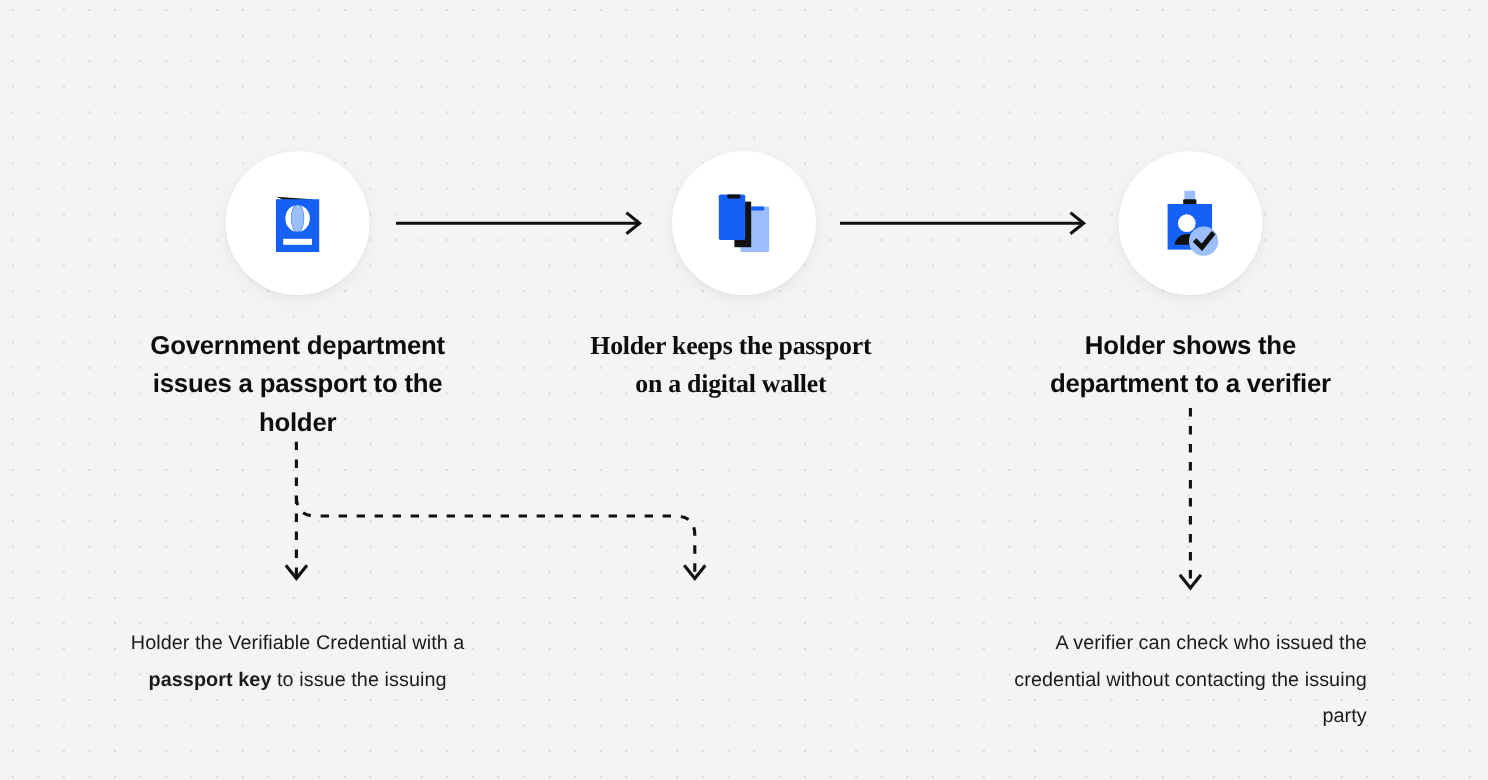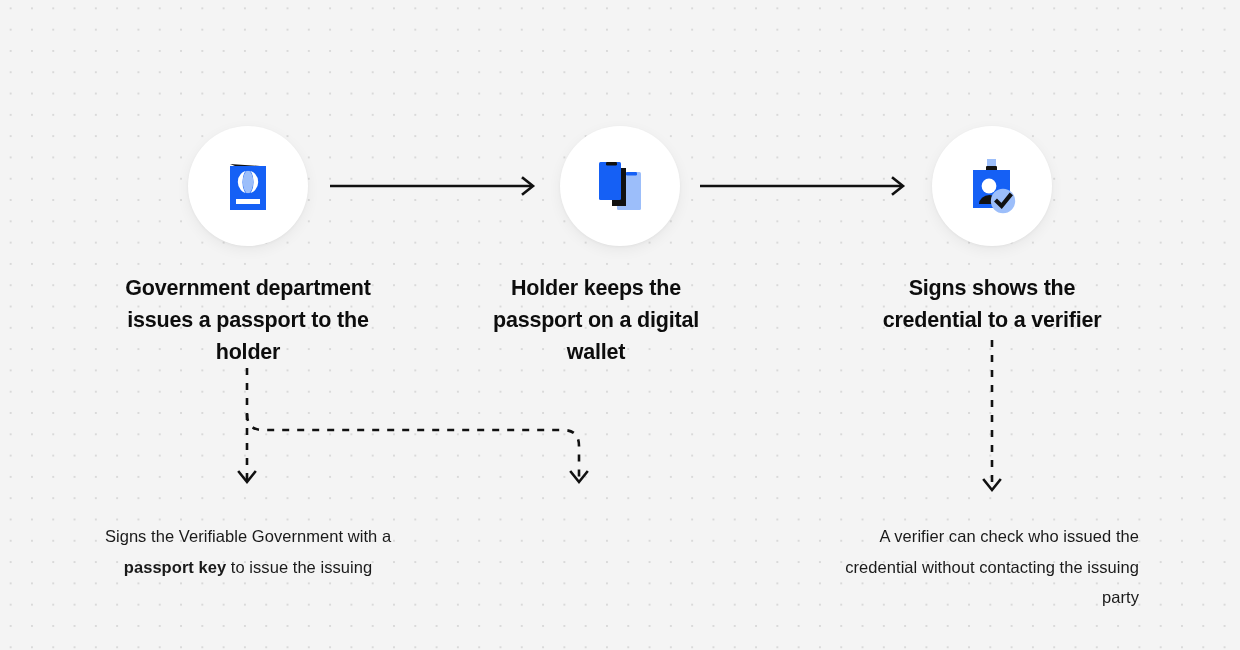--- a/index.html
+++ b/index.html
@@ -54,21 +54,21 @@
   .step-title {
     position: absolute;
     text-align: center;
     font-size: 21.5px;
     line-height: 32px;
     font-weight: bold;
     color: #0d0d0d;
     letter-spacing: -0.2px;
   }
   #title-1 { left: 100px; top: 272px; width: 296px; }
-  #title-2 { left: 468px; top: 272px; width: 256px; }
+  #title-2 { left: 481px; top: 272px; width: 256px; font-family: Liberation Serif, serif; }
   #title-3 { left: 862px; top: 272px; width: 260px; }
 
   
   #branch-left {
     position: absolute;
     left: 215px;
     top: 368px;
     width: 420px;
     height: 136px;
   }
@@ -160,36 +160,36 @@
         <path d="M19 50 a10.5 9 0 0 1 21 0 Z" fill="#111111"></path>
 
         <circle cx="43" cy="47" r="12.2" fill="#9cbefa"></circle>
         <polyline points="37,47.5 41.6,52 50,41.5" fill="none" stroke="#111111" stroke-width="4.2" stroke-linecap="square" stroke-linejoin="miter"></polyline>
       </svg>
     </span>
   </div>
 
   <div class="step-title" id="title-1">Government department issues a passport to the holder</div>
   <div class="step-title" id="title-2">Holder keeps the passport on a digital wallet</div>
-  <div class="step-title" id="title-3">Signs shows the credential to a verifier</div>
+  <div class="step-title" id="title-3">Holder shows the department to a verifier</div>
 
   <span id="branch-left">
     <svg width="420" height="136" viewBox="0 0 420 136">
 
       <path d="M32 0 L32 112" fill="none" stroke="#111111" stroke-width="2.6" stroke-dasharray="7 8" stroke-linecap="butt"></path>
       <polyline points="24,104 32,114 40,104" fill="none" stroke="#111111" stroke-width="2.6" stroke-linecap="square" stroke-linejoin="miter"></polyline>
 
       <path d="M32 46 Q 32 62 48 62 L 348 62 Q 364 62 364 78 L 364 112" fill="none" stroke="#111111" stroke-width="2.6" stroke-dasharray="7 8" stroke-linecap="butt"></path>
       <polyline points="356,104 364,114 372,104" fill="none" stroke="#111111" stroke-width="2.6" stroke-linecap="square" stroke-linejoin="miter"></polyline>
     </svg>
   </span>
 
   <span id="branch-right">
     <svg width="76" height="164" viewBox="0 0 76 164">
       <path d="M37 0 L37 148" fill="none" stroke="#111111" stroke-width="2.6" stroke-dasharray="7 8" stroke-linecap="butt"></path>
       <polyline points="29,140 37,150 45,140" fill="none" stroke="#111111" stroke-width="2.6" stroke-linecap="square" stroke-linejoin="miter"></polyline>
     </svg>
   </span>
 
-  <div class="caption" id="caption-1"><span>Signs the Verifiable Government with a </span><b>passport key</b><span> to issue the issuing</span></div>
+  <div class="caption" id="caption-1"><span>Holder the Verifiable Credential with a </span><b>passport key</b><span> to issue the issuing</span></div>
   <div class="caption" id="caption-3"><span>A verifier can check who issued the credential without contacting the issuing party</span></div>
 
 </div>
 
 </body></html>

